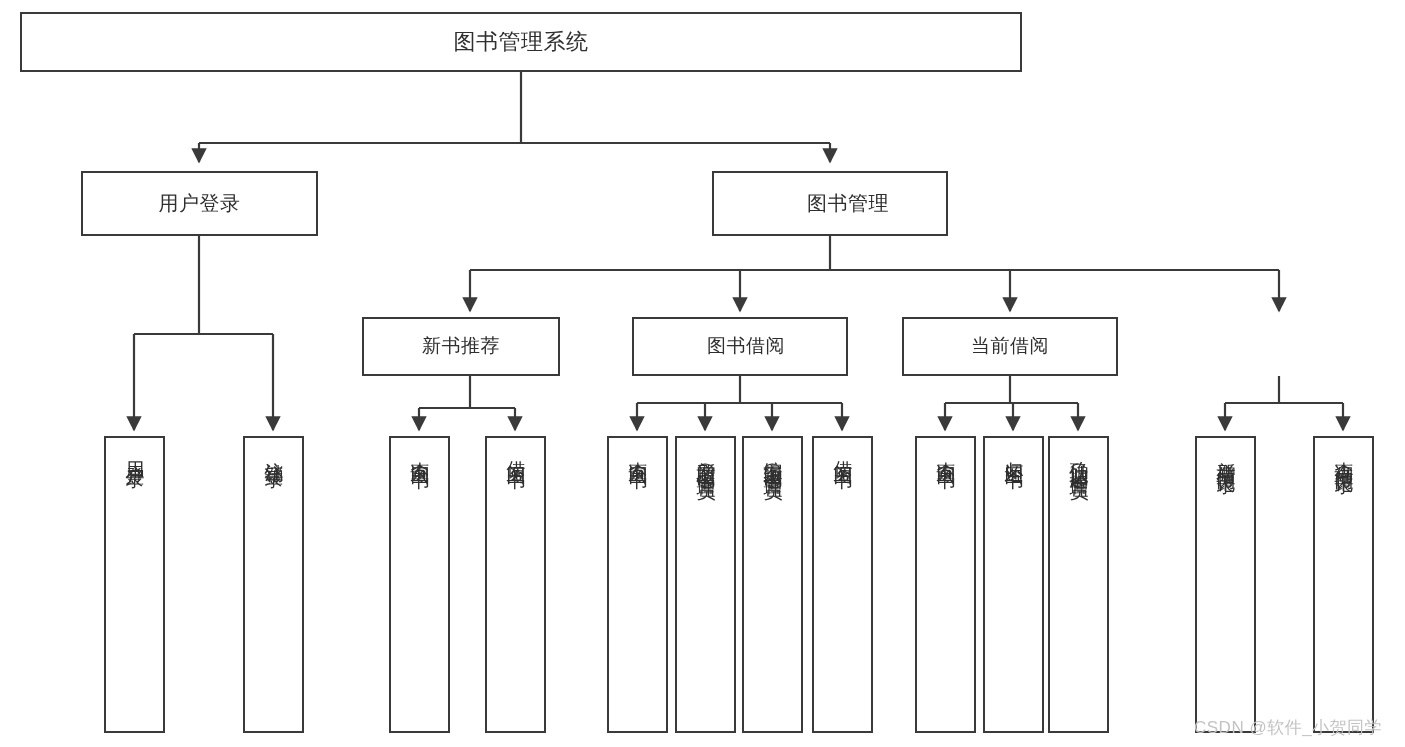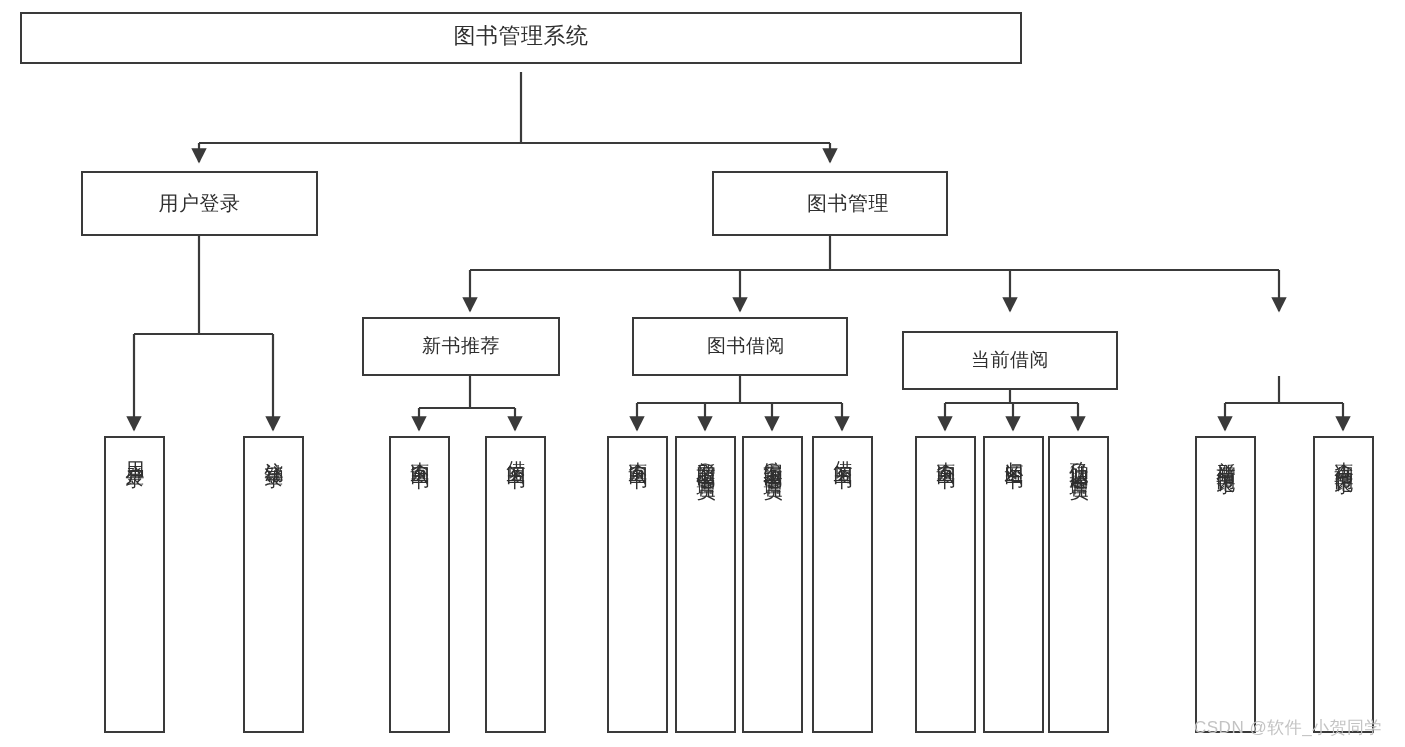--- a/index.html
+++ b/index.html
@@ -114,38 +114,38 @@
       <path d="M 1013 403 L 1013 430" marker-end="url(#arrow)"></path>
       <path d="M 1078 403 L 1078 430" marker-end="url(#arrow)"></path>
 
       <path d="M 1279 376 L 1279 403"></path>
       <path d="M 1225 403 L 1343 403"></path>
       <path d="M 1225 403 L 1225 430" marker-end="url(#arrow)"></path>
       <path d="M 1343 403 L 1343 430" marker-end="url(#arrow)"></path>
     </g>
   </svg>
 
-  <div class="node root" style="left:20px; top:12px; width:1002px; height:52px;font-family:Liberation Mono, monospace;">
+  <div class="node root" style="left:20px; top:12px; width:1002px; height:60px;">
     <span class="node-label">图书管理系统</span>
   </div>
 
   <div class="node level1" style="left:81px; top:171px; width:237px; height:65px;">
     <span class="node-label">用户登录</span>
   </div>
   <div class="node level1" style="left:712px; top:171px; width:236px; height:65px;padding-left:36px;">
     <span class="node-label">图书管理</span>
   </div>
 
   <div class="node level2" style="left:362px; top:317px; width:198px; height:59px;">
     <span class="node-label">新书推荐</span>
   </div>
   <div class="node level2" style="left:632px; top:317px; width:216px; height:59px;padding-left:12px;">
     <span class="node-label">图书借阅</span>
   </div>
-  <div class="node level2" style="left:902px; top:317px; width:216px; height:59px;margin-top:14px;">
+  <div class="node level2" style="left:902px; top:317px; width:216px; height:59px;">
     <span class="node-label">当前借阅</span>
   </div>
 
   <div class="node leaf" style="left:104px; top:436px; width:61px; height:297px;">
     <span class="node-label">用户登录</span>
   </div>
   <div class="node leaf" style="left:243px; top:436px; width:61px; height:297px;">
     <span class="node-label">注销登录</span>
   </div>
 

